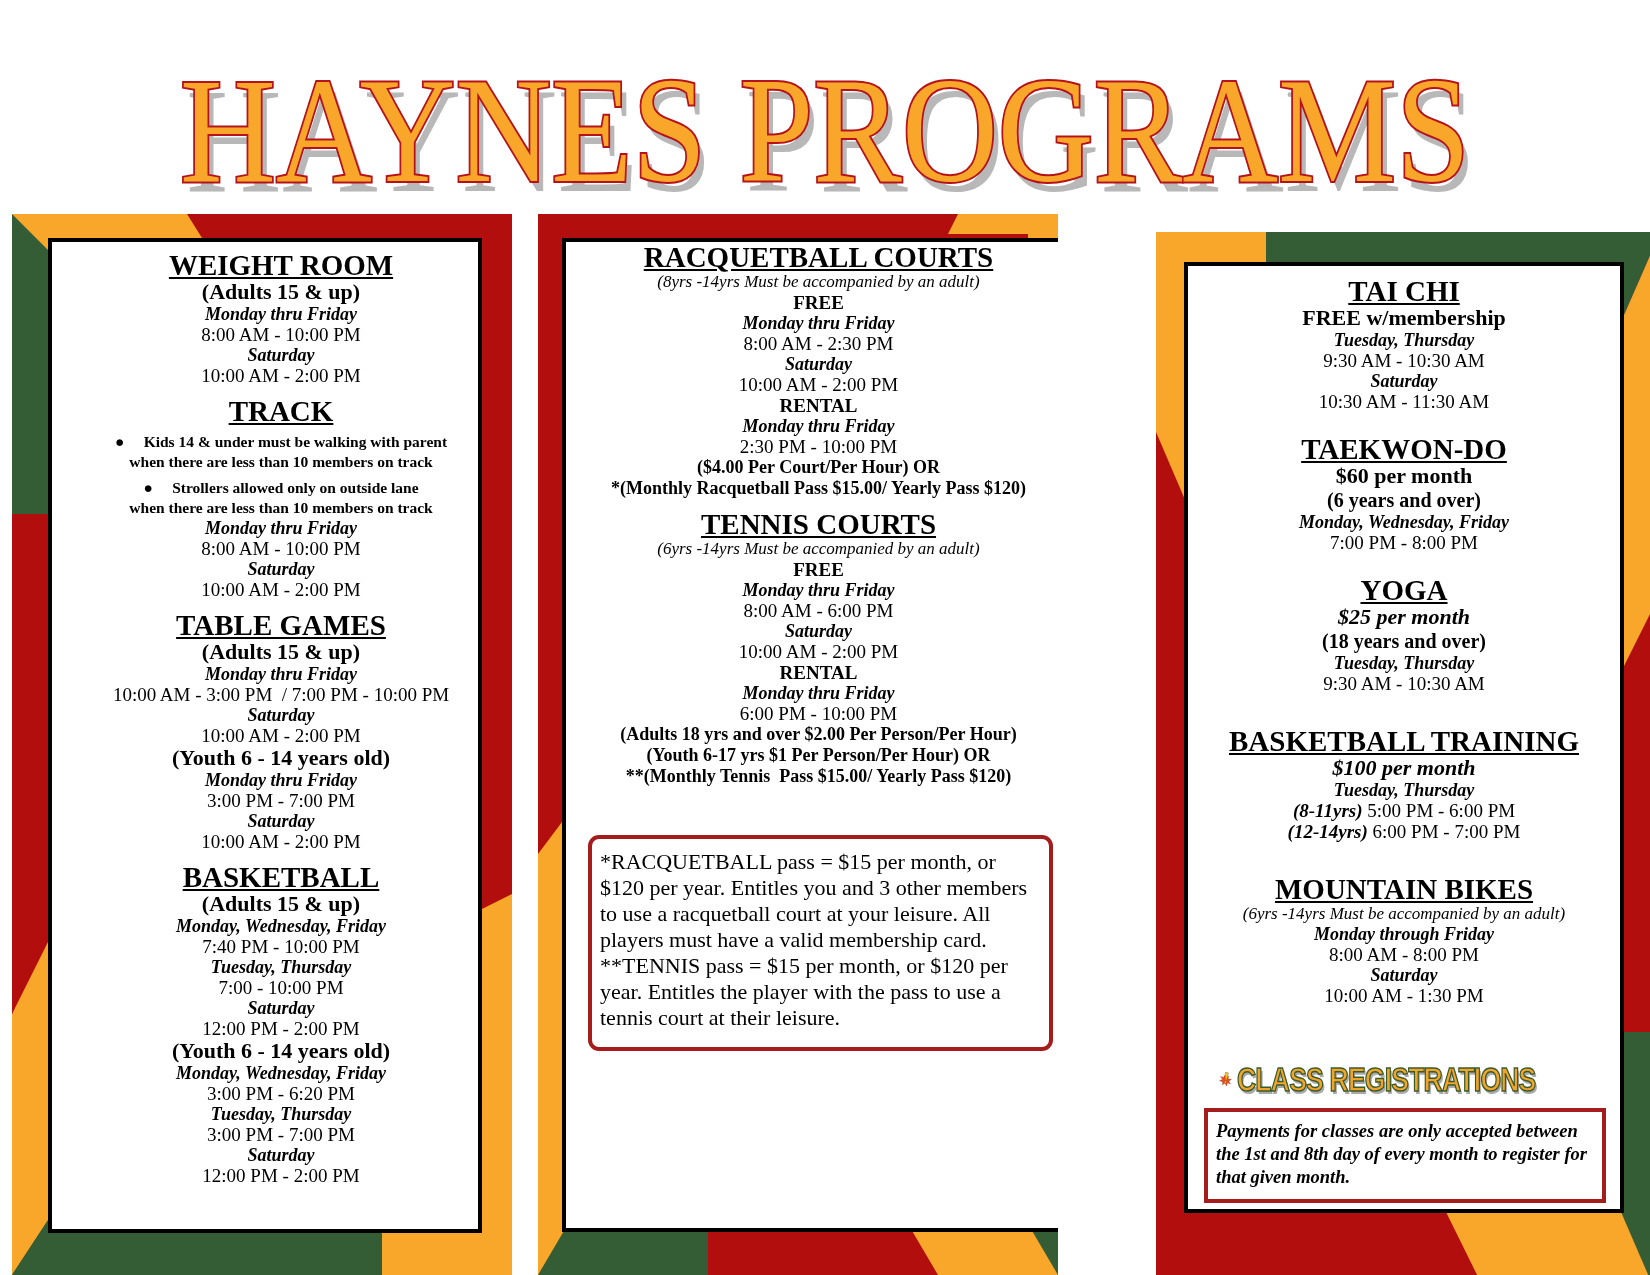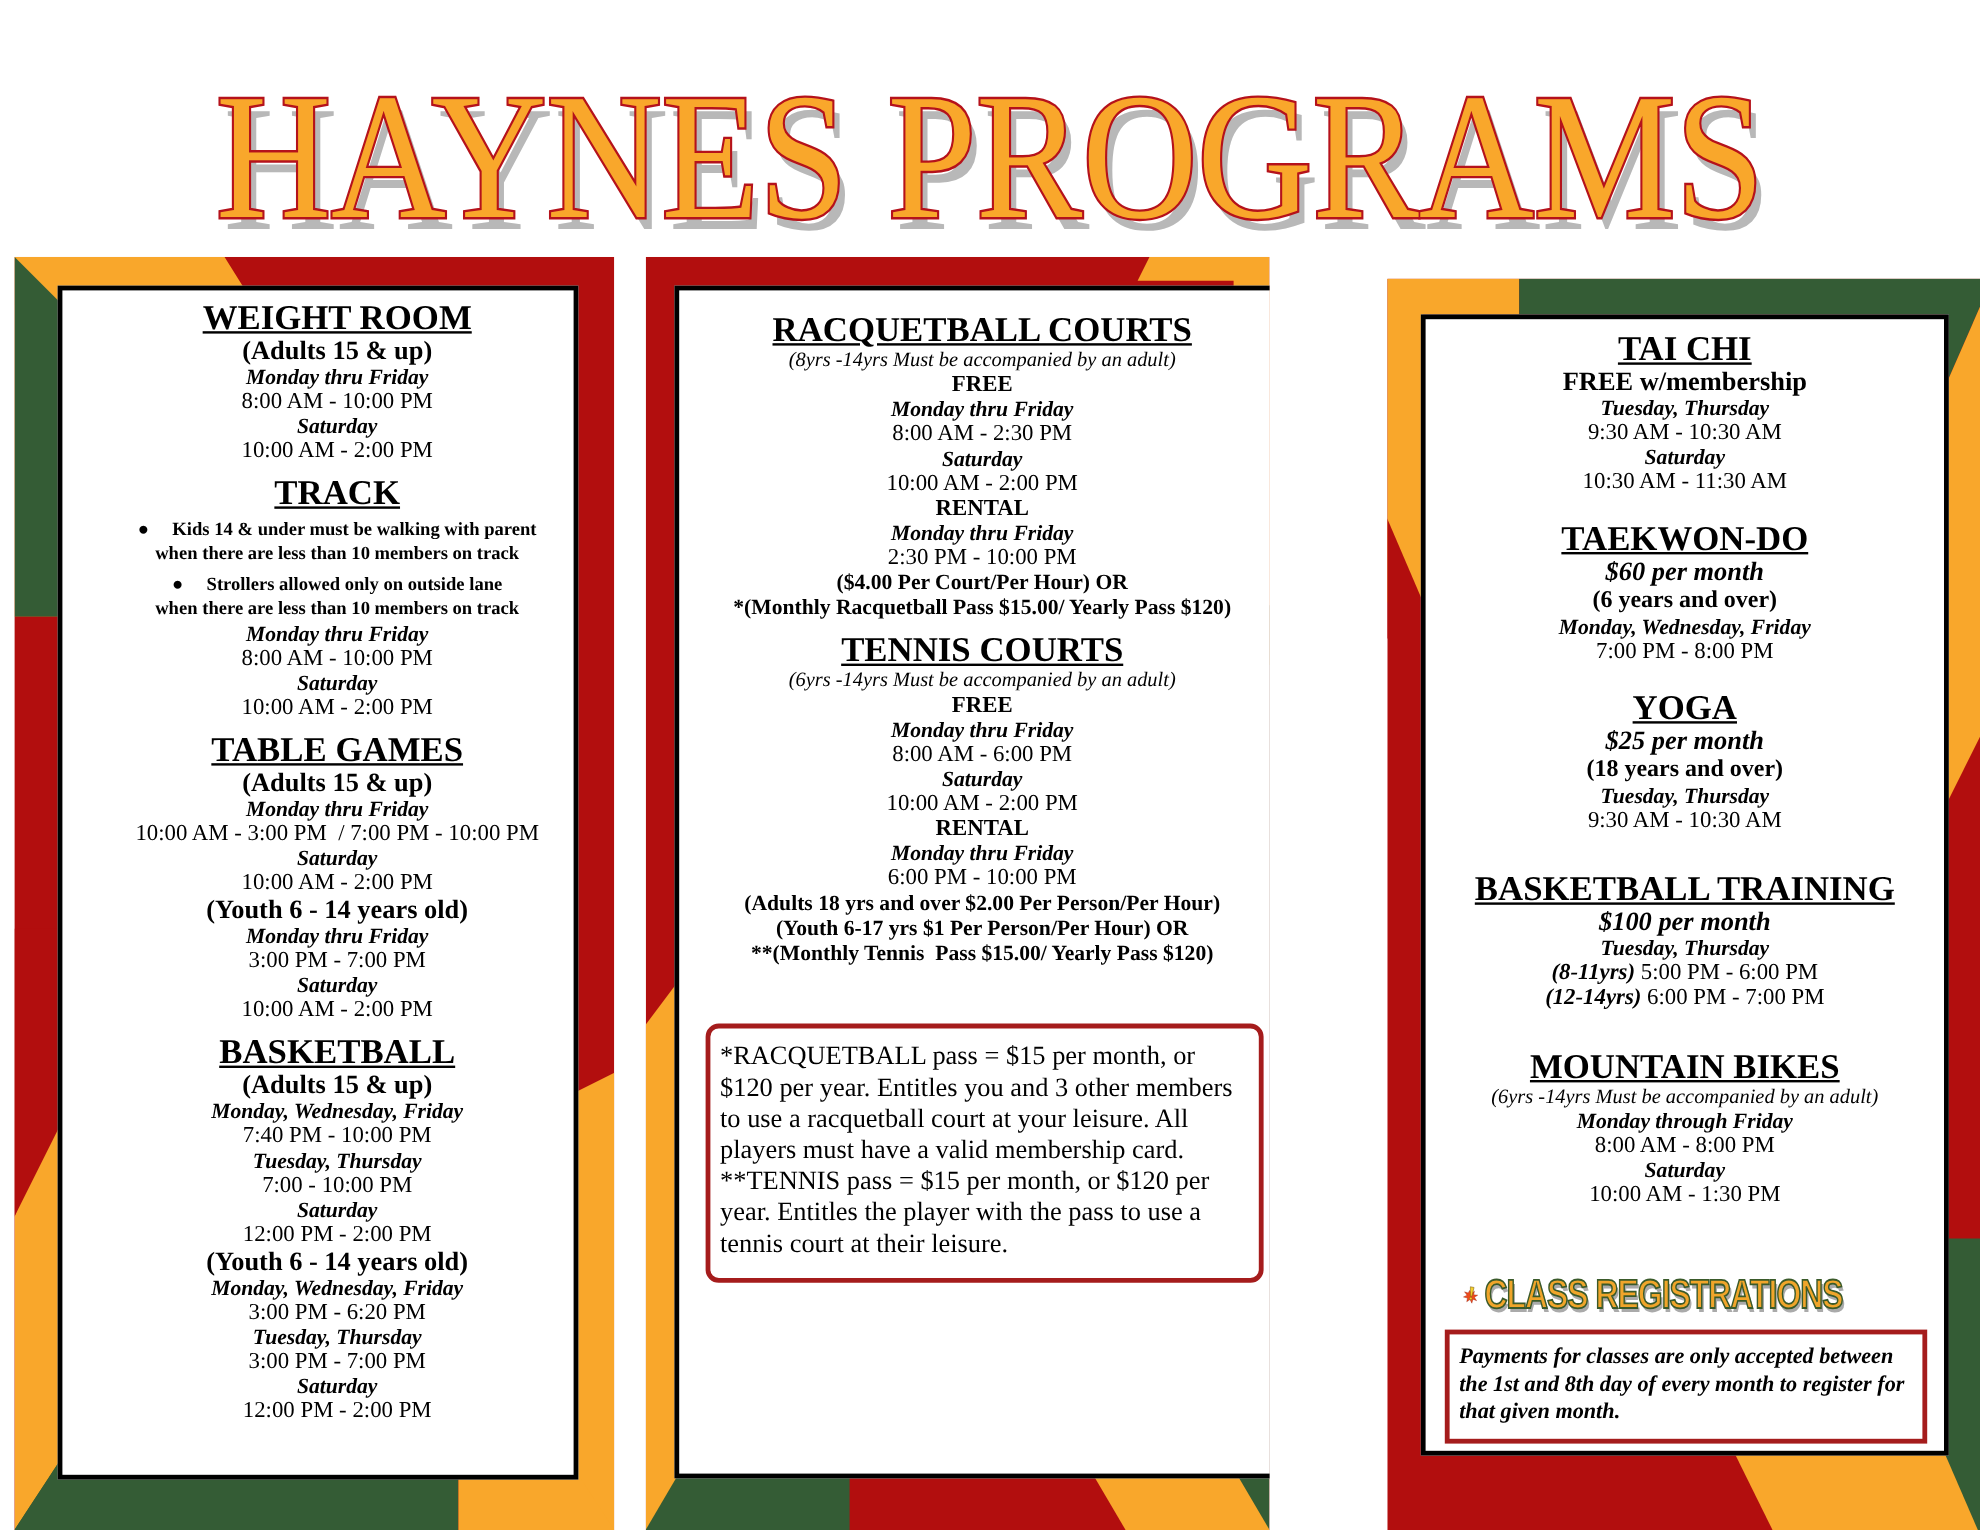--- a/index.html
+++ b/index.html
@@ -111,21 +111,21 @@
 
 <div class="panel" style="left:538px; top:214px; width:520px; height:1061px;">
   <svg class="bg" viewBox="0 0 520 1061" preserveAspectRatio="none">
     <rect x="0" y="0" width="520" height="1061" fill="#b20e0e"></rect>
     <polygon points="420,0 520,0 520,340 490,340 490,20 410,20" fill="#f9a72b"></polygon>
     <polygon points="490,340 520,290 520,1061 490,1061" fill="#345c35"></polygon>
     <polygon points="0,640 30,600 30,1061 0,1061" fill="#f9a72b"></polygon>
     <polygon points="0,1061 30,1010 170,1010 170,1061" fill="#345c35"></polygon>
     <polygon points="370,1010 490,1010 520,1061 400,1061" fill="#f9a72b"></polygon>
   </svg>
-  <div class="card" style="left:24px; top:24px; width:513px; height:994px; padding-top:18px;">
+  <div class="card" style="left:24px; top:24px; width:513px; height:994px; padding-top:0;">
     <div>
       <div class="h">RACQUETBALL COURTS</div>
       <div class="note">(8yrs -14yrs Must be accompanied by an adult)</div>
       <div class="label">FREE</div>
       <div class="day">Monday thru Friday</div>
       <div class="time">8:00 AM - 2:30 PM</div>
       <div class="day">Saturday</div>
       <div class="time">10:00 AM - 2:00 PM</div>
       <div class="label">RENTAL</div>
       <div class="day">Monday thru Friday</div>
@@ -171,21 +171,21 @@
       <div class="h">TAI CHI</div>
       <div class="sub">FREE w/membership</div>
       <div class="day">Tuesday, Thursday</div>
       <div class="time">9:30 AM - 10:30 AM</div>
       <div class="day">Saturday</div>
       <div class="time">10:30 AM - 11:30 AM</div>
     </div>
     <div class="gap2"></div>
     <div>
       <div class="h">TAEKWON-DO</div>
-      <div class="sub" style="font-style:italic;">$60 per month</div>
+      <div class="sub" style="">$60 per month</div>
       <div class="sub" style="font-size:20px;">(6 years and over)</div>
       <div class="day">Monday, Wednesday, Friday</div>
       <div class="time">7:00 PM - 8:00 PM</div>
     </div>
     <div class="gap2"></div>
     <div>
       <div class="h">YOGA</div>
       <div class="sub" style="font-style:italic;">$25 per month</div>
       <div class="sub" style="font-size:20px;text-align:center;">(18 years and over)</div>
       <div class="day">Tuesday, Thursday</div>

